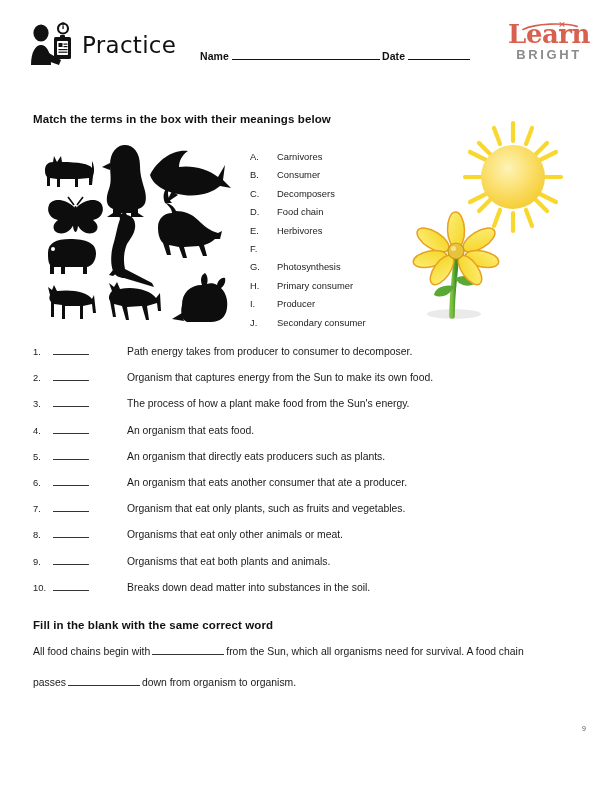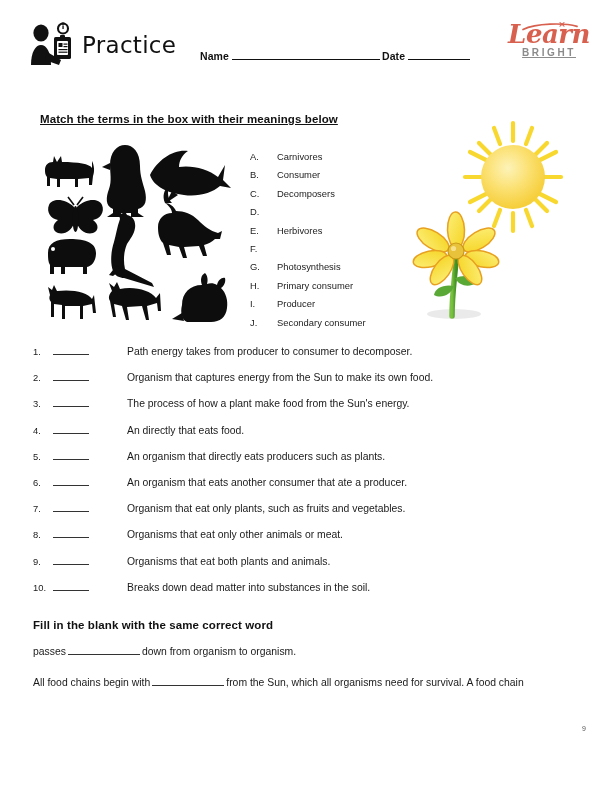--- a/index.html
+++ b/index.html
@@ -68,50 +68,48 @@
   .rule-date { width: 62px; }
 
   .logo {
     position: absolute;
     right: 22px; top: 20px;
     width: 82px; height: 48px;
     text-align: center;
   }
   .logo-learn {
     font-family: "DejaVu Serif", serif;
-    font-style: italic;
     font-weight: bold;
     font-size: 26px;
     color: #d8604e;
     line-height: 28px;
     letter-spacing: -0.5px;
   }
   .logo-bright {
-    font-size: 10px;
+    font-size: 13px;
     font-weight: bold;
     letter-spacing: 2.6px;
     color: #8b8b8b;
     margin-top: -1px;
-    text-decoration: underline;
   }
   .logo-swoosh {
     position: absolute;
     left: 14px; top: 2px;
     width: 56px; height: 9px;
   }
 
   
   .section-heading {
     position: absolute;
     font-size: 11.5px;
     font-weight: bold;
     color: #111;
     letter-spacing: 0.1px;
   }
-  #match-heading { left: 40px; top: 113px; text-decoration: underline; }
+  #match-heading { left: 33px; top: 113px; }
   #fill-heading  { left: 33px; top: 619px; text-align: right; }
 
   
   .silhouettes {
     position: absolute;
     left: 32px; top: 143px;
     width: 205px; height: 185px;
   }
 
   
@@ -344,20 +342,21 @@
     <div class="term-row">
       <span class="term-letter">B.</span>
       <span class="term-label">Consumer</span>
     </div>
     <div class="term-row">
       <span class="term-letter">C.</span>
       <span class="term-label">Decomposers</span>
     </div>
     <div class="term-row">
       <span class="term-letter">D.</span>
+      <span class="term-label">Food chain</span>
     </div>
     <div class="term-row">
       <span class="term-letter">E.</span>
       <span class="term-label">Herbivores</span>
     </div>
     <div class="term-row">
       <span class="term-letter">F.</span>
     </div>
     <div class="term-row">
       <span class="term-letter">G.</span>
@@ -454,21 +453,21 @@
       <span class="q-text">Organism that captures energy from the Sun to make its own food.</span>
     </div>
     <div class="q-row">
       <span class="q-num">3.</span>
       <span class="q-blank"></span>
       <span class="q-text">The process of how a plant make food from the Sun's energy.</span>
     </div>
     <div class="q-row">
       <span class="q-num">4.</span>
       <span class="q-blank"></span>
-      <span class="q-text">An directly that eats food.</span>
+      <span class="q-text">An organism that eats food.</span>
     </div>
     <div class="q-row">
       <span class="q-num">5.</span>
       <span class="q-blank"></span>
       <span class="q-text">An organism that directly eats producers such as plants.</span>
     </div>
     <div class="q-row">
       <span class="q-num">6.</span>
       <span class="q-blank"></span>
       <span class="q-text">An organism that eats another consumer that ate a producer.</span>
@@ -492,22 +491,22 @@
       <span class="q-num">10.</span>
       <span class="q-blank"></span>
       <span class="q-text">Breaks down dead matter into substances in the soil.</span>
     </div>
   </div>
 
   <div class="section-heading" id="fill-heading">Fill in the blank with the same correct word</div>
 
   <div class="fill-body">
     <div class="fill-line">
+      <span>All food chains begin with</span><span class="fill-blank"></span><span>from the Sun, which all organisms need for survival.  A food chain</span>
+    </div>
+    <div class="fill-line">
       <span>passes</span><span class="fill-blank"></span><span>down from organism to organism.</span>
     </div>
-    <div class="fill-line">
-      <span>All food chains begin with</span><span class="fill-blank"></span><span>from the Sun, which all organisms need for survival.  A food chain</span>
-    </div>
   </div>
 
   <div class="page-number">9</div>
 
 </div>
 
 </body></html>

